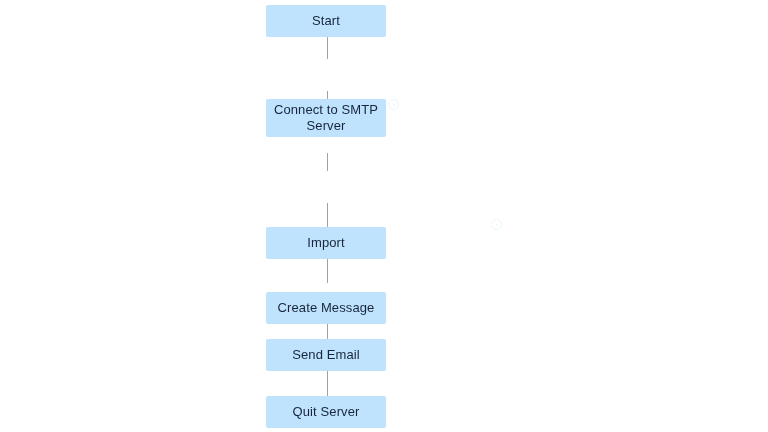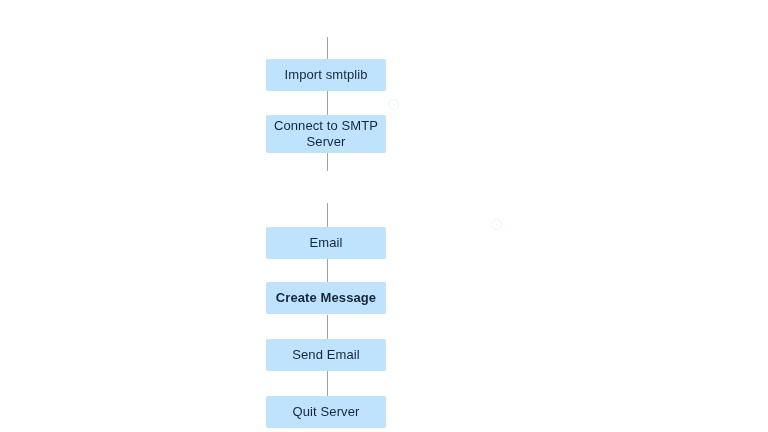--- a/index.html
+++ b/index.html
@@ -89,36 +89,36 @@
   <div class="flow">
 
     <div class="connector" style="top:37px;height:22px;"></div>
     <div class="connector" style="top:91px;height:24px;"></div>
     <div class="connector" style="top:153px;height:18px;"></div>
     <div class="connector" style="top:203px;height:24px;"></div>
     <div class="connector" style="top:259px;height:24px;"></div>
     <div class="connector" style="top:315px;height:24px;"></div>
     <div class="connector" style="top:371px;height:25px;"></div>
 
-
-    <div class="node" style="top:59px;height:32px;">
-      <span class="label">Import smtplib</span>
+    <div class="node" style="top:5px;height:32px;">
+      <span class="label">Start</span>
     </div>
 
-    <div class="node" style="top:115px;height:38px;">
+
+    <div class="node" style="top:99px;height:38px;">
       <span class="label">Connect to SMTP
 Server</span>
     </div>
 
 
     <div class="node" style="top:227px;height:32px;">
-      <span class="label">Email</span>
+      <span class="label">Import</span>
     </div>
 
-    <div class="node" style="top:282px;height:32px;font-weight:bold;">
+    <div class="node" style="top:292px;height:32px;">
       <span class="label">Create Message</span>
     </div>
 
     <div class="node" style="top:396px;height:32px;">
       <span class="label">Quit Server</span>
     </div>
 
     <div class="node" style="top:339px;height:32px;">
       <span class="label">Send Email</span>
     </div>

